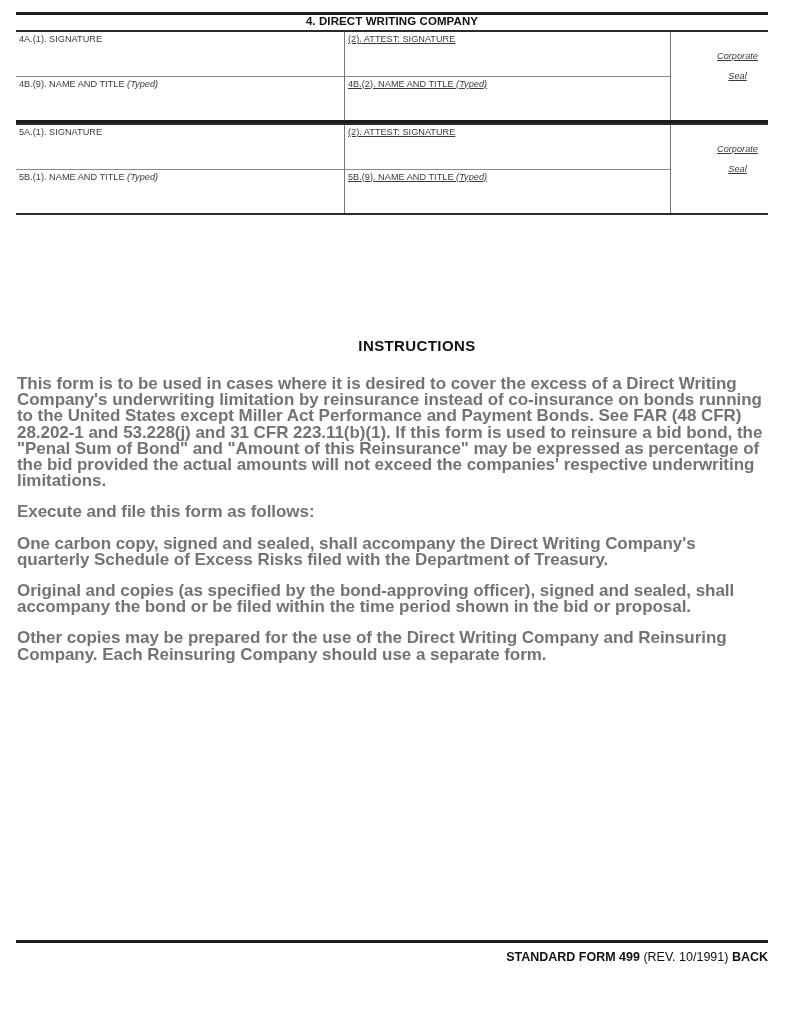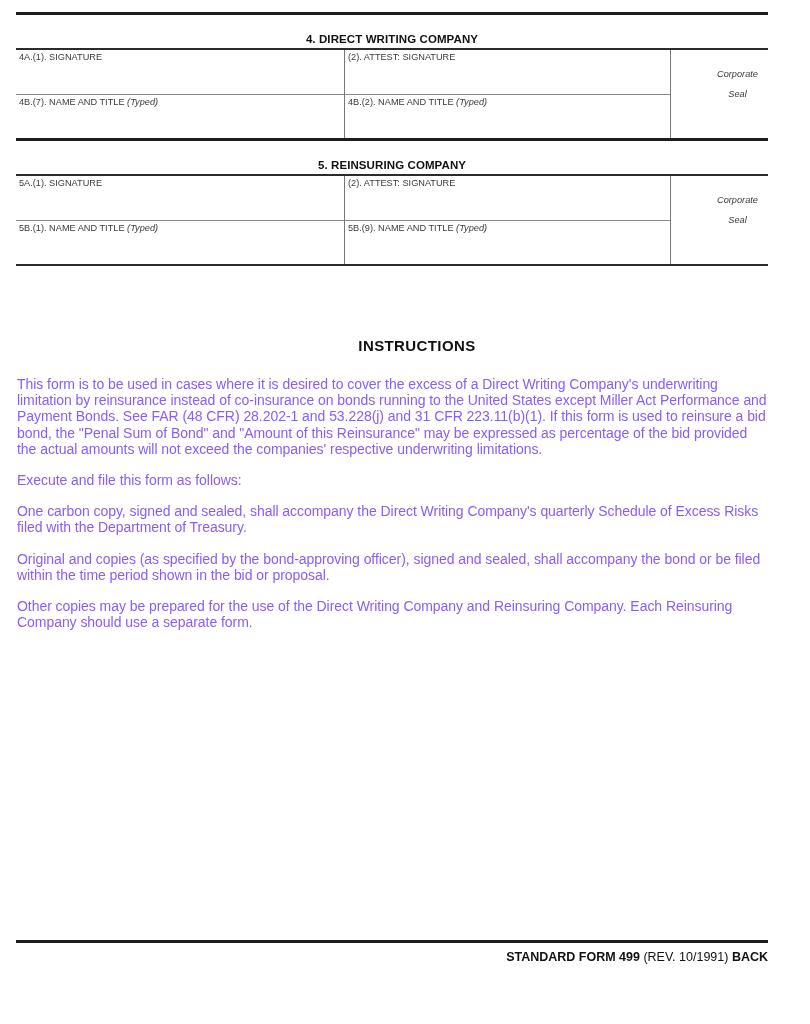--- a/index.html
+++ b/index.html
@@ -51,41 +51,41 @@
     width: 100%;
     line-height: 0;
     font-size: 0;
   }
 
   .section-header {
     text-align: center;
     font-size: 11.5px;
     font-weight: bold;
     letter-spacing: 0.1px;
-    padding: 18px 0 3px 0;
+    padding: 0 0 3px 0;
     color: #111;
   }
 
   .grid {
     width: 100%;
     border-collapse: collapse;
     table-layout: fixed;
   }
   .grid td {
     vertical-align: top;
     padding: 2px 0 0 3px;
     font-size: 9.2px;
     color: #3a3a3a;
     border: 0;
   }
   .cell-left   { width: 325px; }
   .cell-mid    { width: 322px; }
   .cell-seal   { width: 105px; }
 
-  .vline-l { border-left: 1px solid #777 !important; }
+  .vline-l { border-left: 1px solid #777 !important; text-decoration: underline; }
   .hline-t { border-top: 1px solid #8a8a8a !important; }
 
   .row-sig    { height: 44px; margin-top: 39px; }
   .row-name   { height: 44px; }
 
   .lbl { display: inline; }
 
   .seal-cell {
     text-align: center;
     vertical-align: middle;
@@ -111,24 +111,24 @@
   }
 
   .instructions-body {
     position: absolute;
     left: 17px;
     top: 376px;
     width: 752px;
   }
 
   .para {
-    font-size: 14px;
-    font-weight: normal;
+    font-size: 17px;
+    font-weight: bold;
     line-height: 16.2px;
-    color: #8b5cf6;
+    color: #737373;
     margin: 0 0 15px 0;
     text-align: left;
     letter-spacing: -0.05px;
   }
   .para:last-child { margin-bottom: 4px; }
 
   
   .footer-rule {
     position: absolute;
     left: 16px;
@@ -172,33 +172,32 @@
           <td class="cell-mid vline-l">
             <span class="lbl">(2). ATTEST:  SIGNATURE</span>
           </td>
           <td class="cell-seal seal-cell vline-l" rowspan="2">
             <span class="seal-line">Corporate</span>
             <span class="seal-line">Seal</span>
           </td>
         </tr>
         <tr class="row-name">
           <td class="cell-left hline-t">
-            <span class="lbl">4B.(7). NAME AND TITLE </span><i>(Typed)</i>
+            <span class="lbl">4B.(9). NAME AND TITLE </span><i>(Typed)</i>
           </td>
           <td class="cell-mid vline-l hline-t">
             <span class="lbl">4B.(2). NAME AND TITLE </span><i>(Typed)</i>
           </td>
         </tr>
       </tbody>
         </table>
     </div>
 
     <div class="form-block">
       <div class="rule-heavy"></div>
-      <div class="section-header">5. REINSURING COMPANY</div>
       <div class="rule-heavy-thin"></div>
 
       <table class="grid">
         <tbody>
             <tr class="row-sig">
           <td class="cell-left">
             <span class="lbl">5A.(1). SIGNATURE</span>
           </td>
           <td class="cell-mid vline-l">
             <span class="lbl">(2). ATTEST:  SIGNATURE</span>

